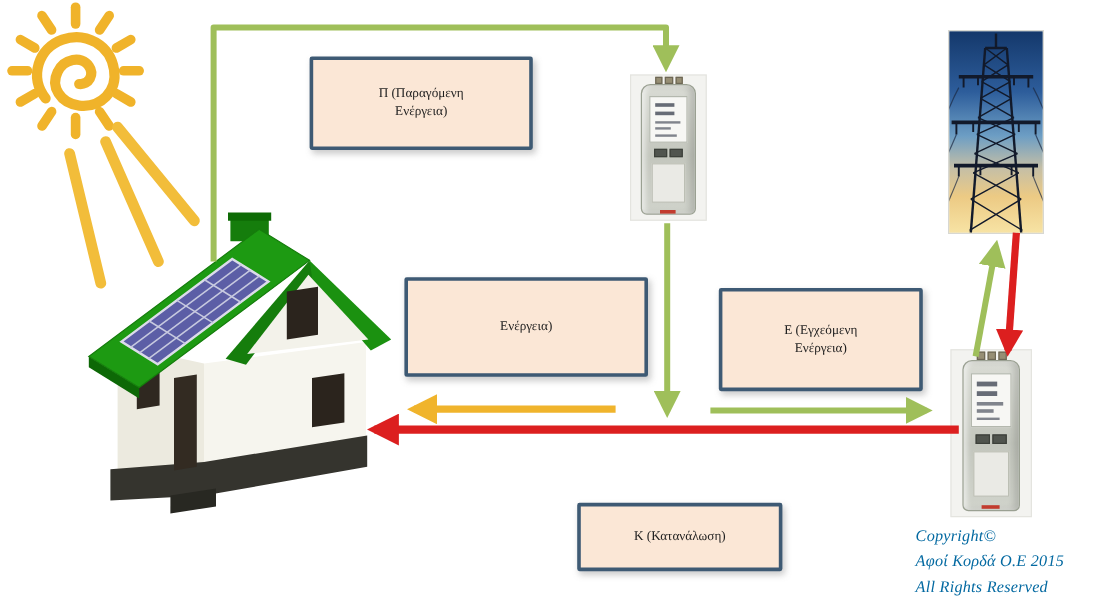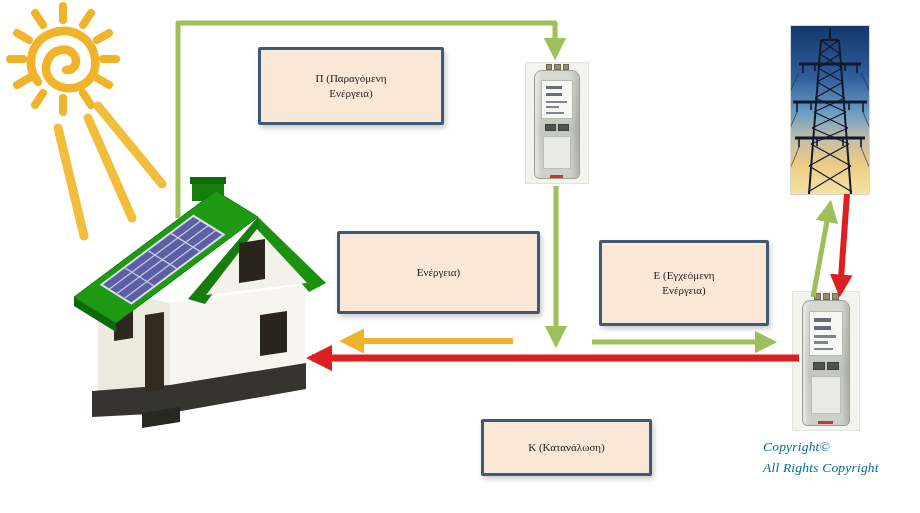--- a/index.html
+++ b/index.html
@@ -216,16 +216,17 @@
     <path d="M556,186 L556,343" fill="none" stroke="#9fbf5a" stroke-width="5" marker-end="url(#mg)"></path>
     <path d="M513,341 L345,341" fill="none" stroke="#f0b42c" stroke-width="6" marker-end="url(#my)"></path>
     <path d="M592,342 L772,342" fill="none" stroke="#9fbf5a" stroke-width="5" marker-end="url(#mg)"></path>
     <path d="M799,358 L312,358" fill="none" stroke="#dc1f1f" stroke-width="7" marker-end="url(#mr)"></path>
     <path d="M813,297 L830,205" fill="none" stroke="#9fbf5a" stroke-width="5" marker-end="url(#mg)"></path>
     <path d="M847,194 L840,292" fill="none" stroke="#dc1f1f" stroke-width="6" marker-end="url(#mr)"></path>
   </svg>
 
   <div class="copyright" style="left:763px;top:437px;width:157px;">
     <div>Copyright©</div>
-    <div>All Rights Copyright</div>
+    <div>Αφοί Κορδά Ο.Ε 2015</div>
+    <div>All Rights Reserved</div>
   </div>
 
 </div>
 
 </body></html>

